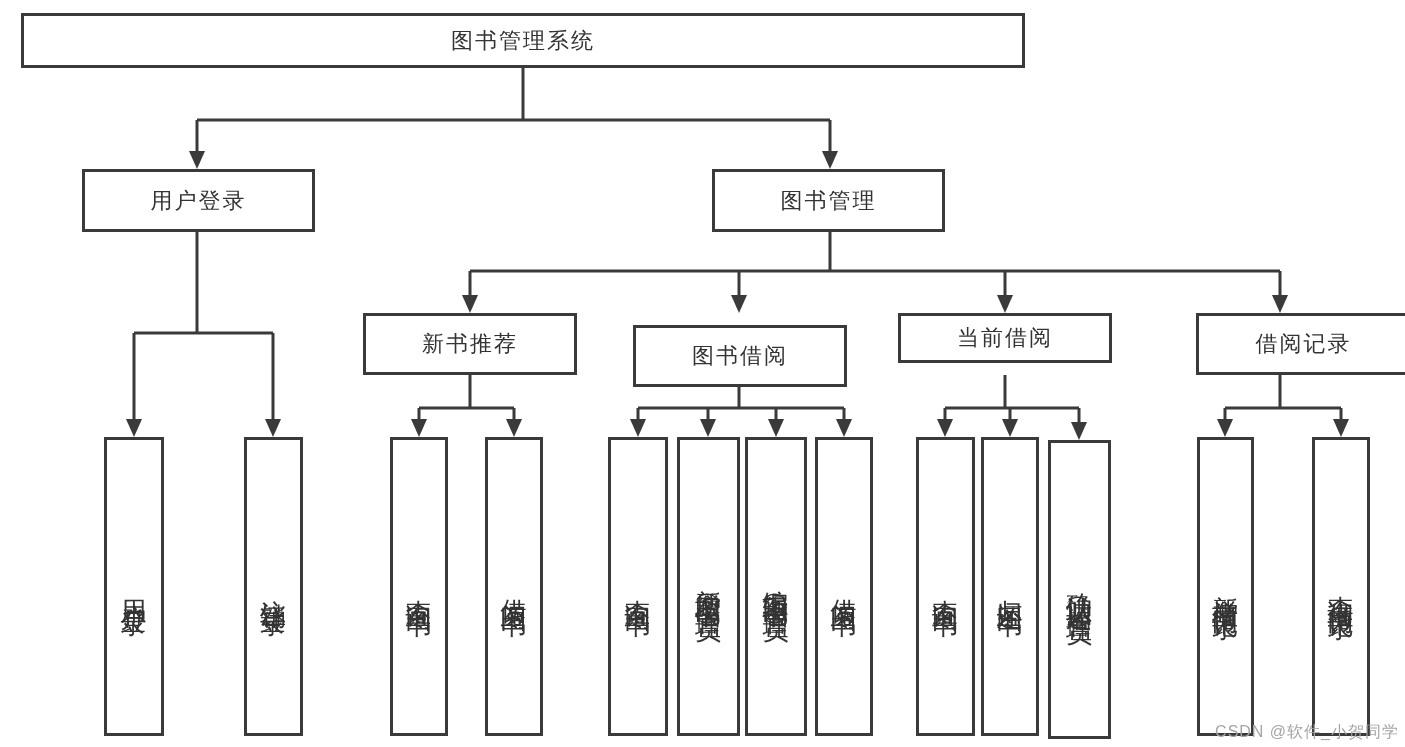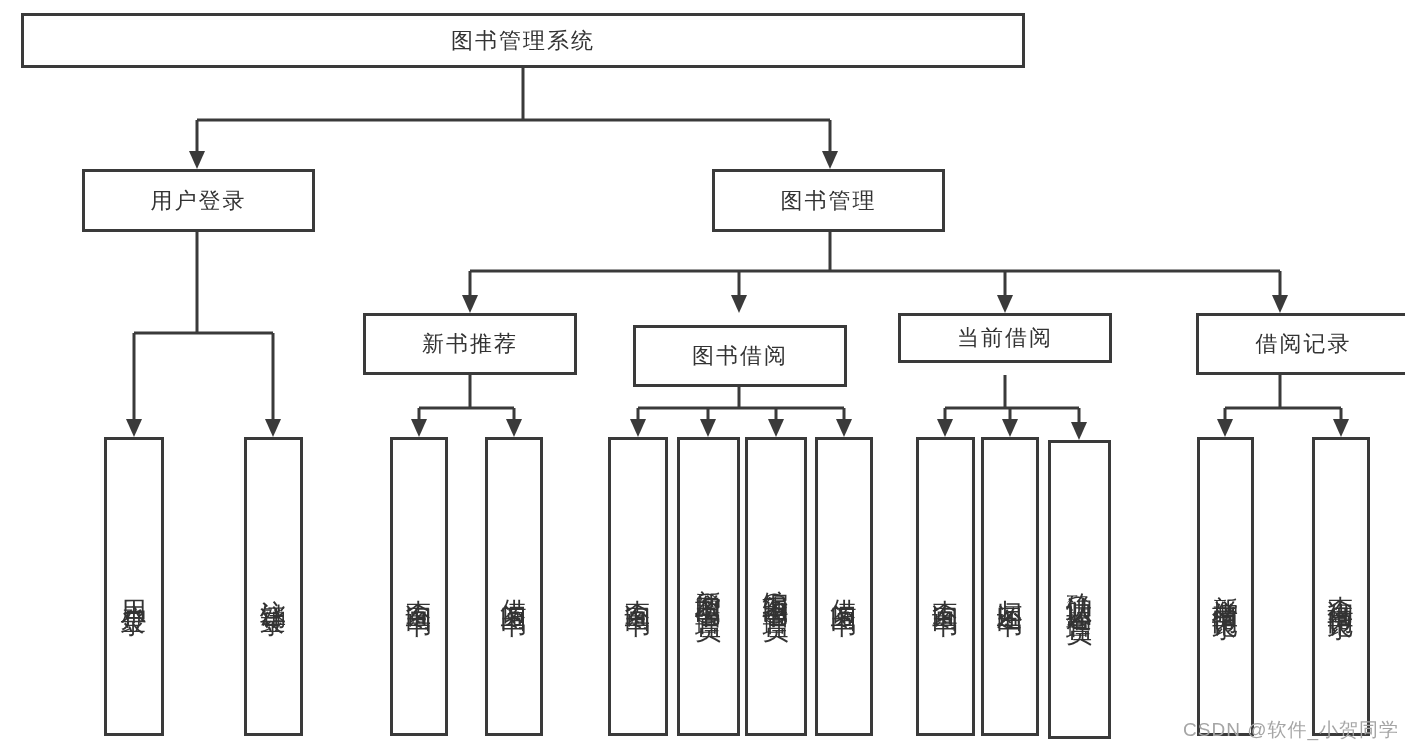--- a/index.html
+++ b/index.html
@@ -28,21 +28,21 @@
     writing-mode:vertical-rl;
     text-orientation:mixed;
     font-size:26px;
     letter-spacing:4px;
     line-height:1;
   }
   #watermark{
     position:absolute;
     right:6px;
     bottom:4px;
-    font-size:19px;
+    font-size:16px;
     color:#a5a5a5;
     letter-spacing:1px;
     z-index:5;
     white-space:nowrap;
   }
 </style>
 </head>
 <body>
 
 <div id="stage">

